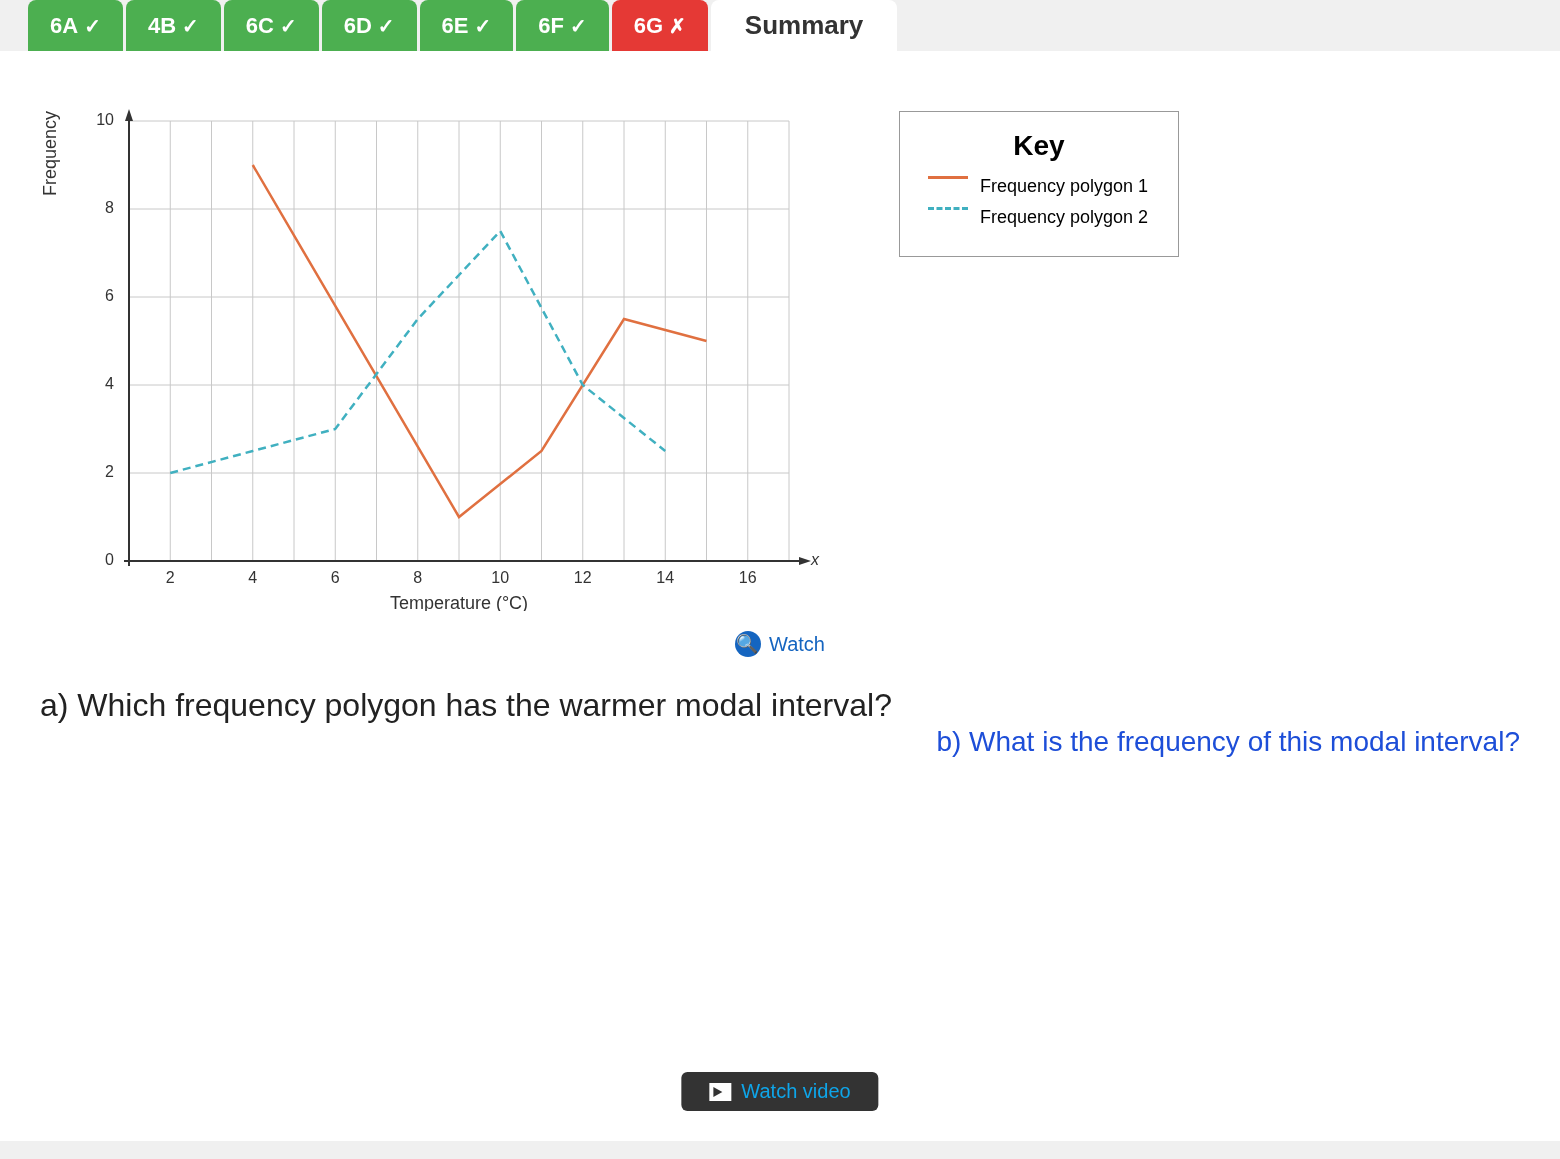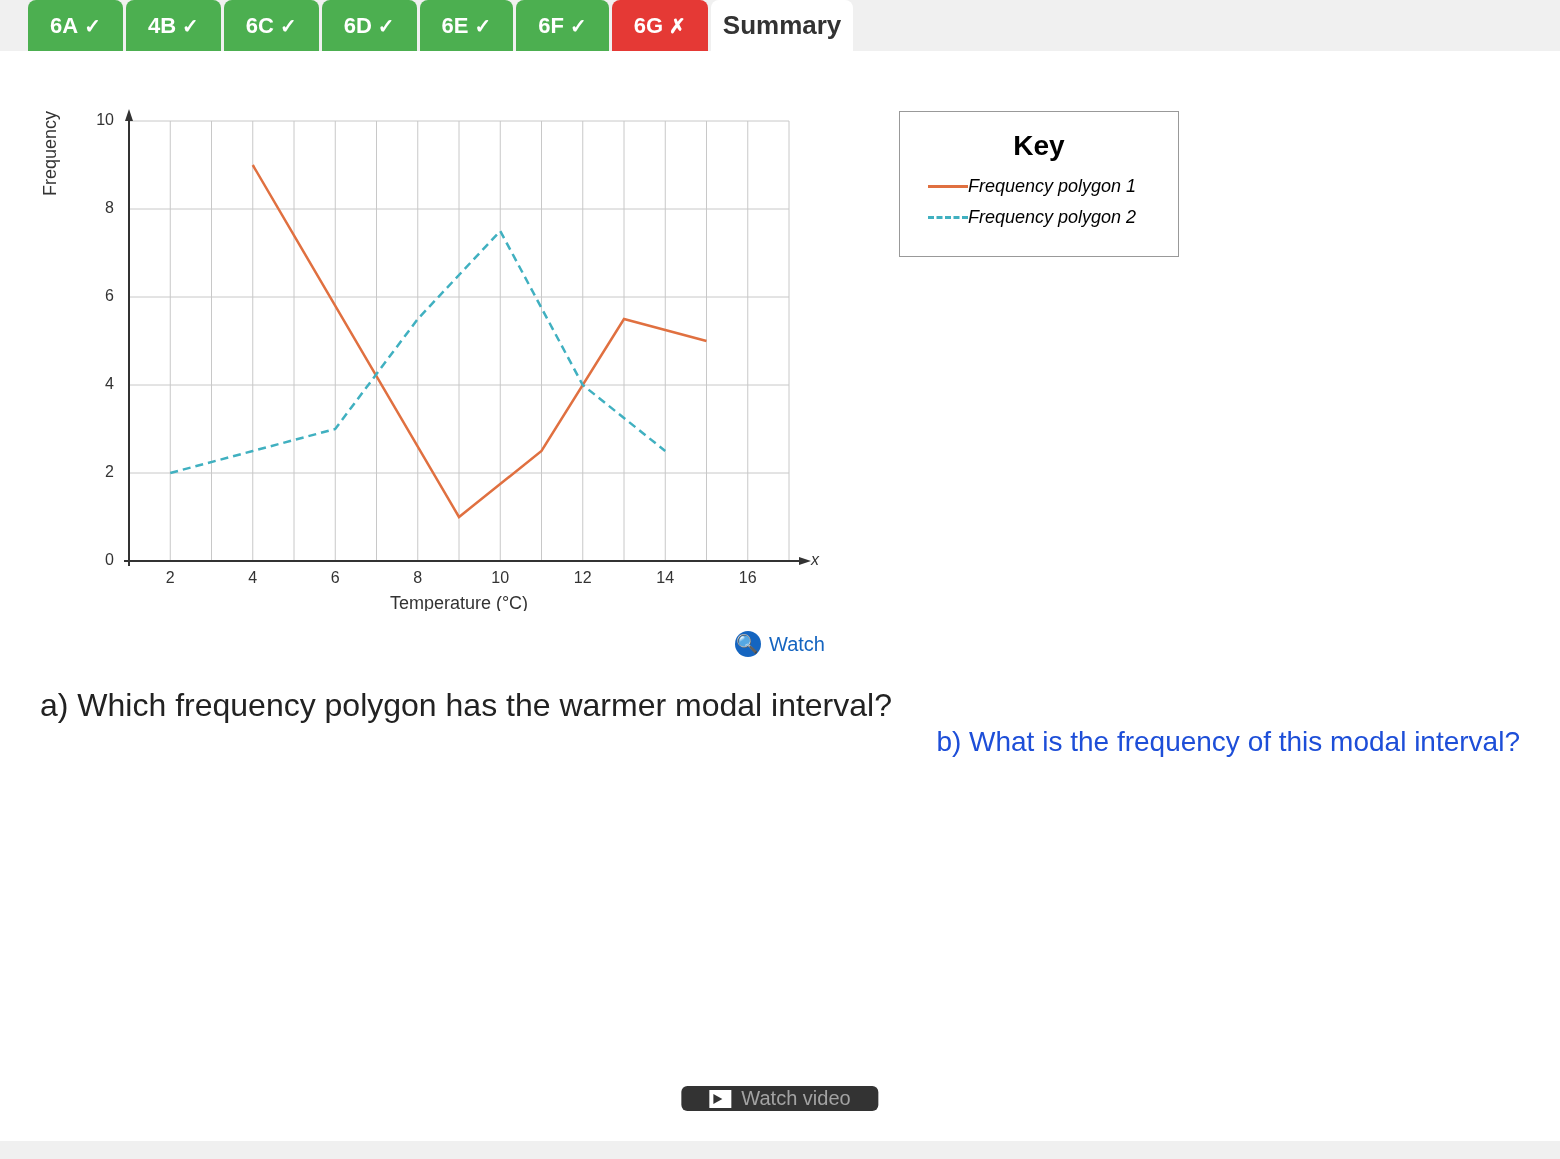--- a/index.html
+++ b/index.html
@@ -38,21 +38,21 @@
       background: #e53935;
       color: white;
       align-items: center;
     }
     .nav-tab .check-icon {
       font-size: 20px;
     }
     .nav-tab-summary {
       display: flex;
       align-items: center;
-      padding: 10px 12px;
+      padding: 10px 34px;
       font-size: 26px;
       font-weight: bold;
       color: #333;
       background: white;
       border-radius: 8px 8px 0 0;
       cursor: pointer;
     }
 
     
     .main-content {
@@ -103,24 +103,23 @@
       background: white;
     }
     .key-title {
       font-size: 28px;
       font-weight: bold;
       text-align: center;
       margin-bottom: 14px;
     }
     .key-item {
       display: flex;
-      align-items: center;
+      gap: 12px;
       margin-bottom: 10px;
       font-size: 18px;
-      font-style: italic;
     }
     .key-line-solid {
       width: 40px;
       height: 3px;
       background: #e07040;
     }
     .key-line-dashed {
       width: 40px;
       height: 0;
       border-top: 3px dashed #40b0c0;
@@ -167,23 +166,23 @@
       margin-bottom: 30px;
       text-align: right;
     }
 
     
     .watch-video-btn {
       display: inline-flex;
       align-items: center;
       gap: 10px;
       background: #333;
-      color: #a3a3a3;
+      color: #0ea5e9;
       font-size: 20px;
-      padding: 1px 28px;
+      padding: 8px 28px;
       border-radius: 6px;
       cursor: pointer;
       border: none;
       position: absolute;
       bottom: 30px;
       left: 50%;
       transform: translateX(-50%);
     }
     .video-rect {
       width: 22px;

